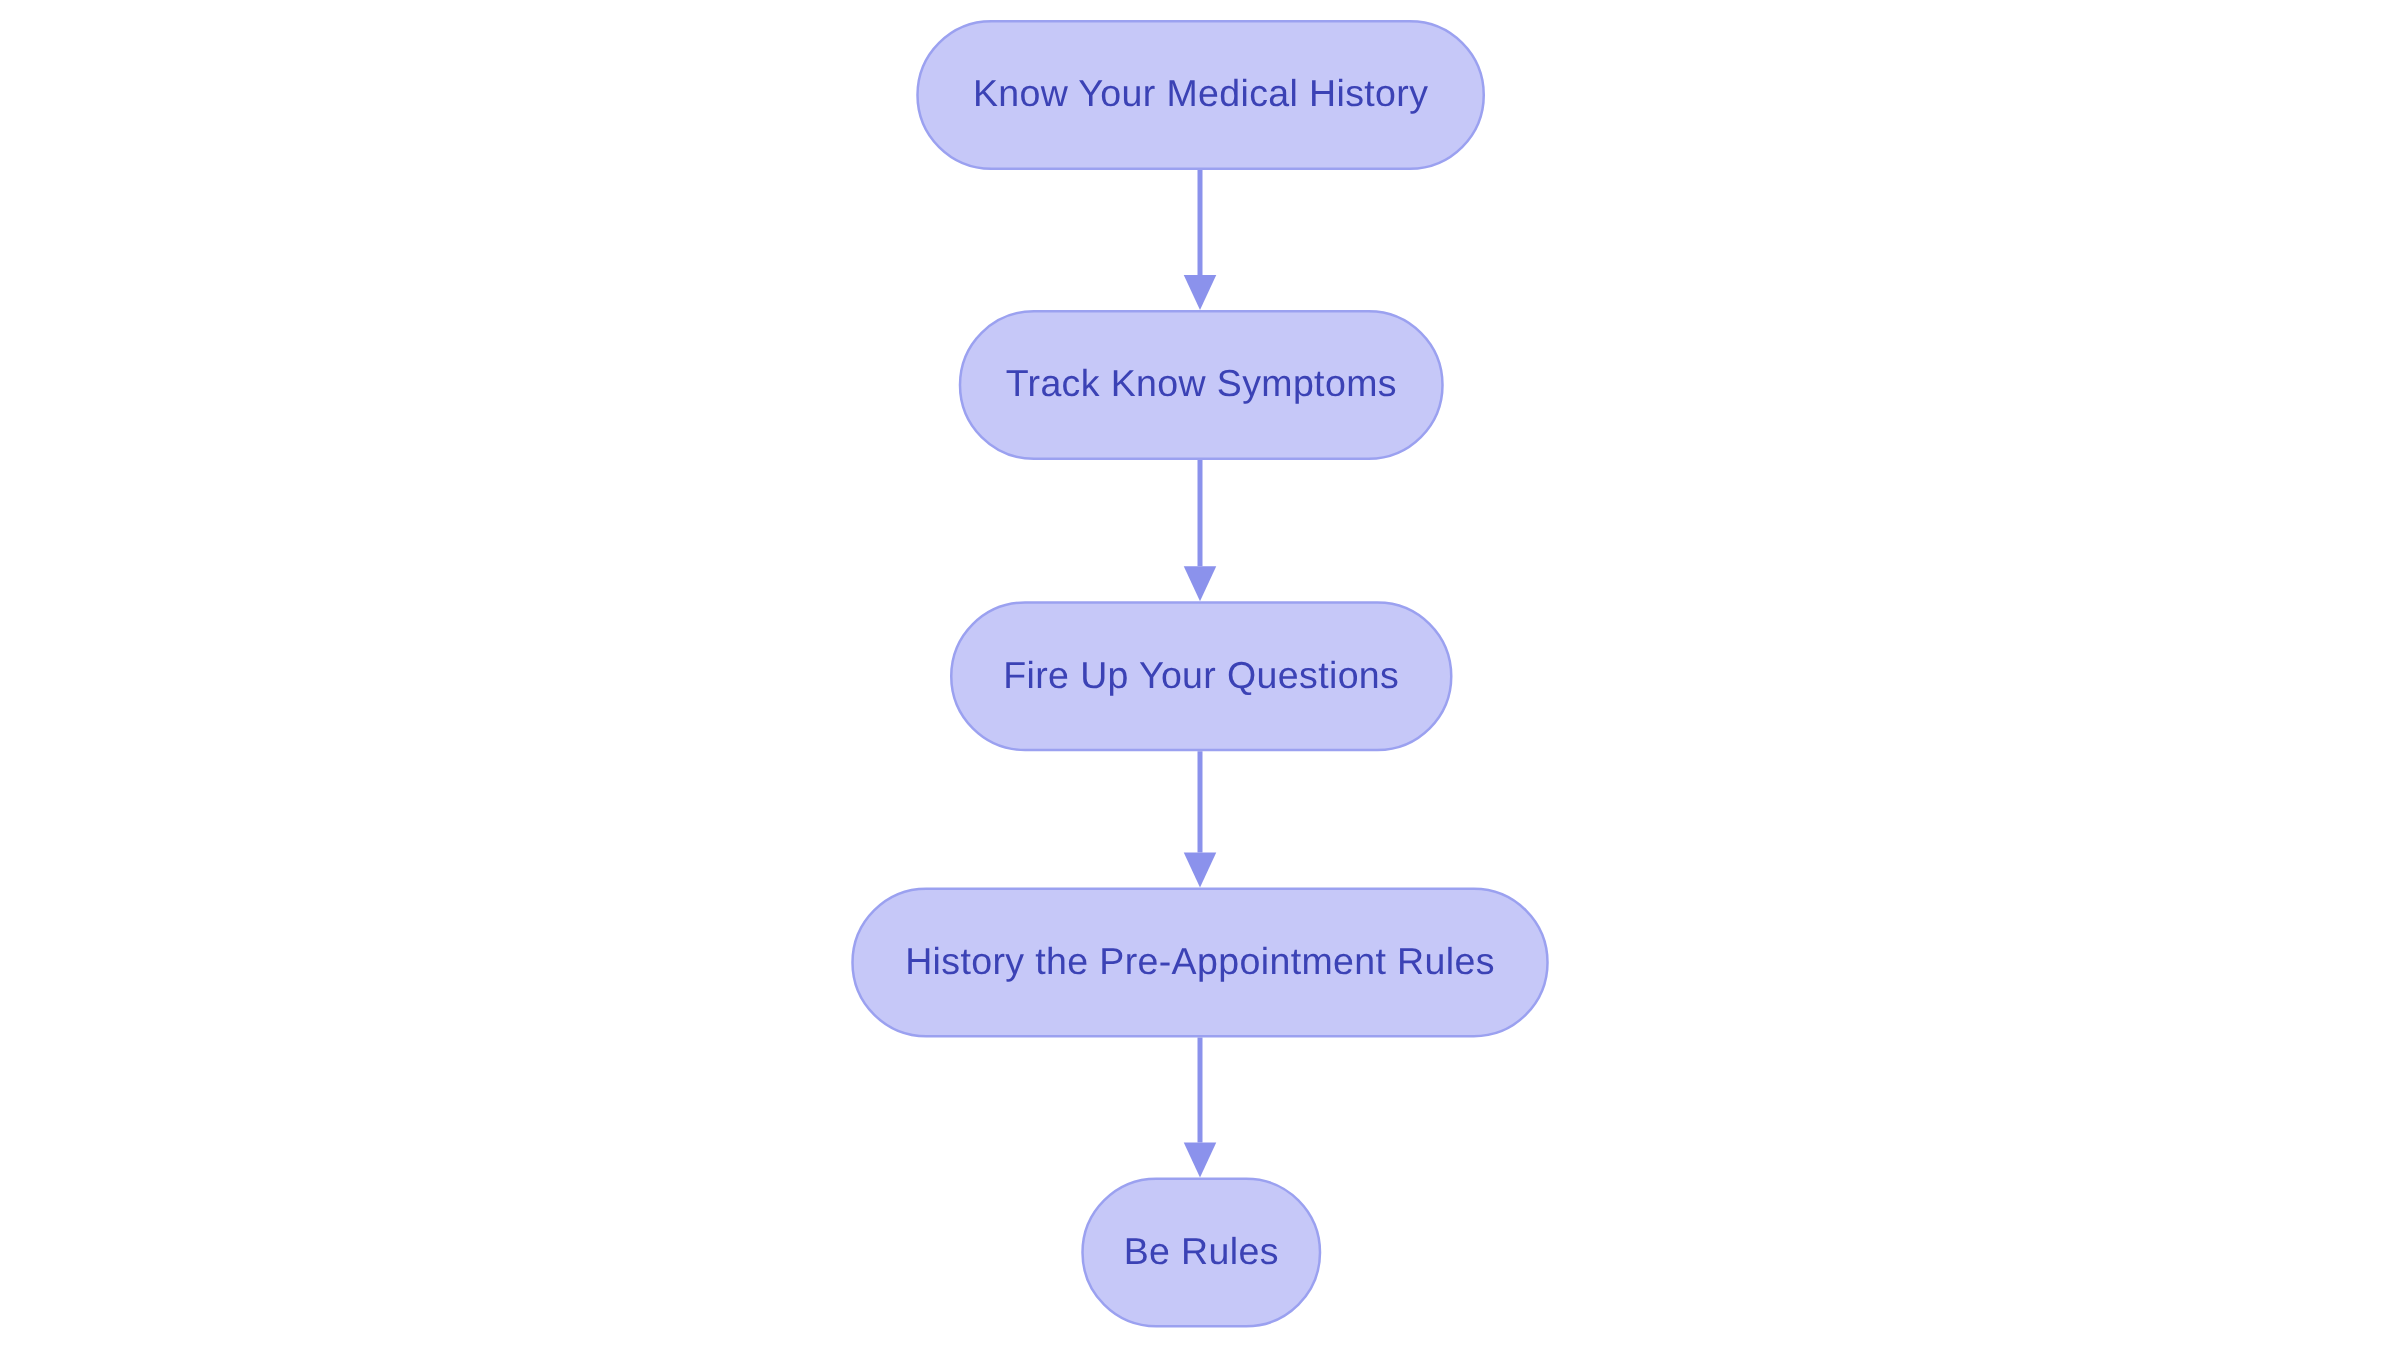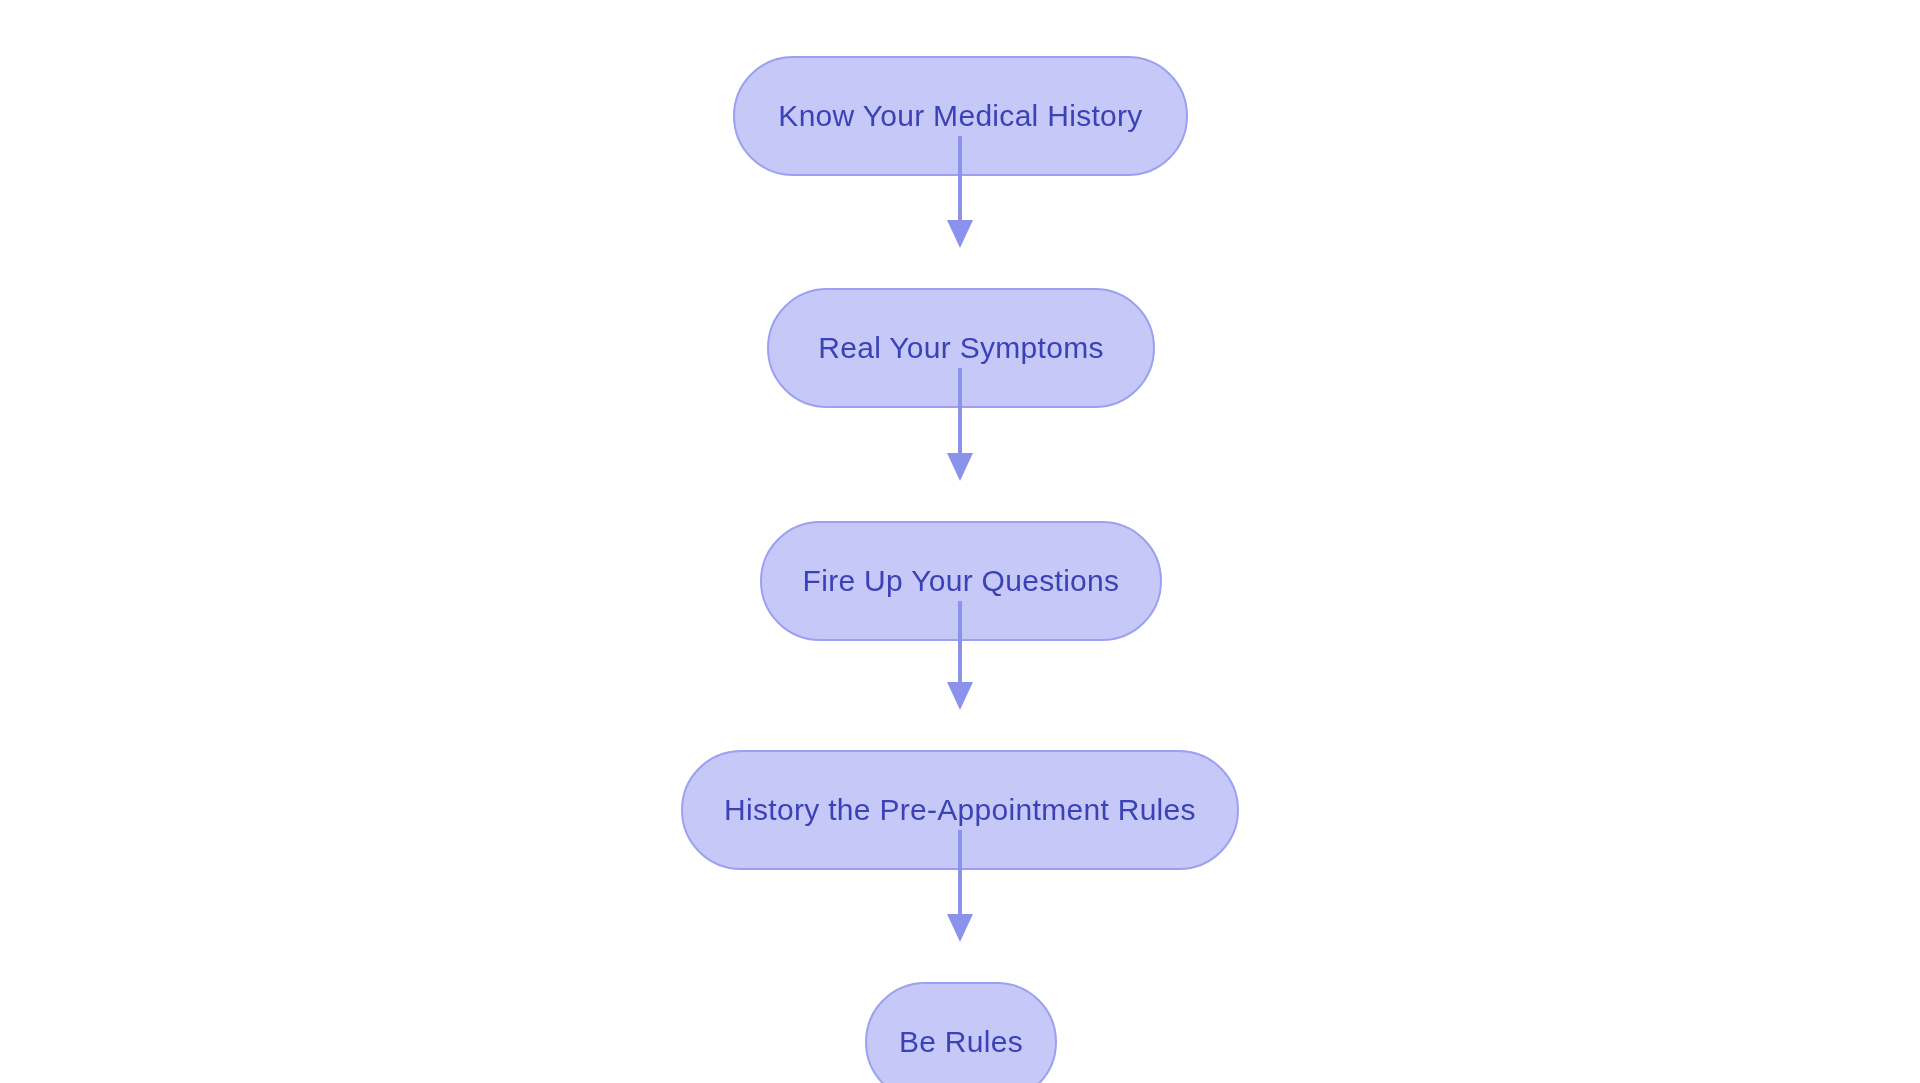--- a/index.html
+++ b/index.html
@@ -27,21 +27,20 @@
     align-items: center;
     justify-content: center;
     background: var(--node-fill);
     border: 2px solid var(--node-border);
     border-radius: 60px;
     color: var(--node-text);
     font-size: 30px;
     font-weight: 400;
     letter-spacing: 0.3px;
     white-space: nowrap;
-    margin-top: 40px;
   }
   .arrow-line {
     position: absolute;
     width: 4px;
     background: var(--arrow);
   }
   .arrow-head {
     position: absolute;
     width: 0;
     height: 0;
@@ -50,21 +49,21 @@
     border-top: 28px solid var(--arrow);
   }
 </style>
 </head>
 <body>
 
 <div class="canvas">
 
   <div class="node" style="left:733px; top:16px; width:455px;">Know Your Medical History</div>
 
-  <div class="node" style="left:767px; top:248px; width:388px;">Real Your Symptoms</div>
+  <div class="node" style="left:767px; top:248px; width:388px;">Track Know Symptoms</div>
 
   <div class="node" style="left:760px; top:481px; width:402px;">Fire Up Your Questions</div>
 
   <div class="node" style="left:681px; top:710px; width:558px;">History the Pre-Appointment Rules</div>
 
   <div class="node" style="left:865px; top:942px; width:192px;">Be Rules</div>
 
   <div>
     <div class="arrow-line" style="left:957.5px; top:136px; height:84px;"></div>
     <div class="arrow-head" style="left:946.5px; top:220px;"></div>

